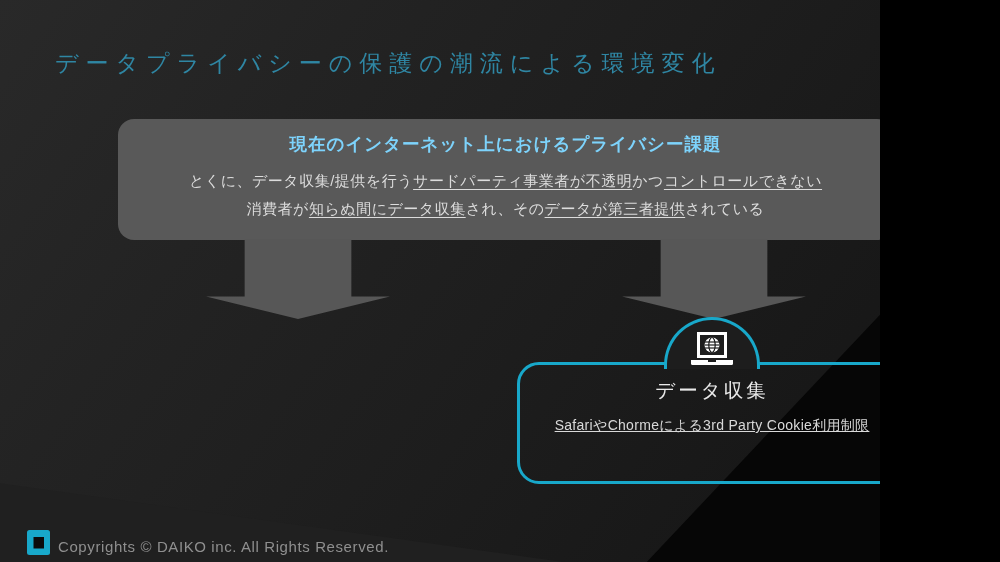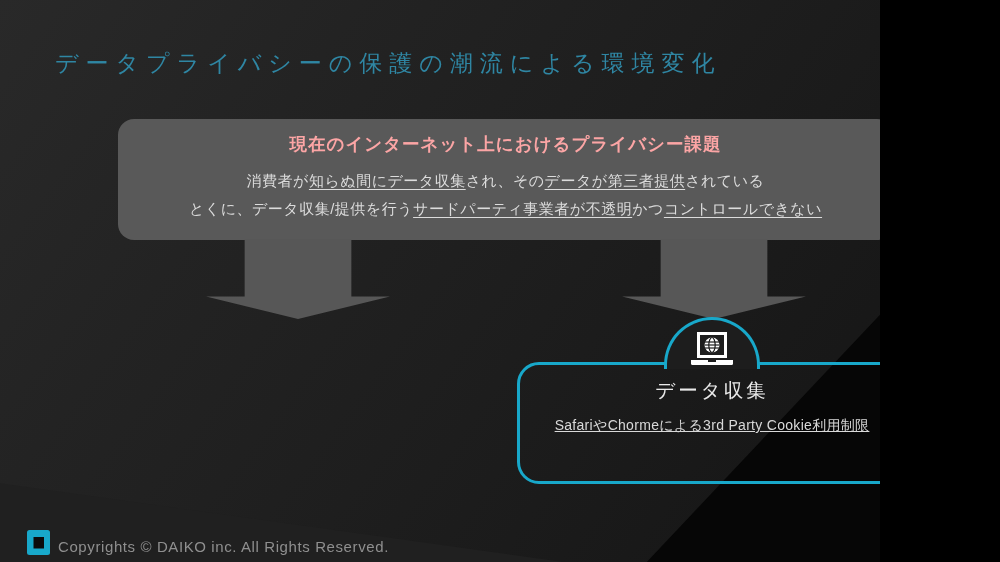--- a/index.html
+++ b/index.html
@@ -15,21 +15,21 @@
   .slide-title {
     position:absolute; left:55px; top:48px; margin:0;
     font-size:23px; font-weight:400; letter-spacing:7px; color:#2F86A3;
   }
 
   
   .problem-box {
     position:absolute; left:118px; top:119px; width:775px; height:121px;
     background:#595959; border-radius:16px; text-align:center; color:#DCDCDC;
   }
-  .pb-heading { margin:13px 0 16px; font-size:17.5px; font-weight:bold; color:#fca5a5; letter-spacing:1px; }
+  .pb-heading { margin:13px 0 16px; font-size:17.5px; font-weight:bold; color:#7dd3fc; letter-spacing:1px; }
   .pb-line { margin:9px 0 0; font-size:15px; letter-spacing:0.5px; }
   .u { text-decoration:underline; text-underline-offset:3px; text-decoration-thickness:1px; }
 
   
   .arrow {
     position:absolute; top:239px; width:184px; height:80px; background:#575757;
     clip-path:polygon(21% 0,79% 0,79% 72%,100% 72%,50% 100%,0 72%,21% 72%);
   }
   .arrow-left  { left:206px; }
   .arrow-right { left:622px; }
@@ -64,22 +64,22 @@
 
 <div class="slide">
 
   <div class="facet facet-band"></div>
   <div class="facet facet-corner"></div>
 
   <h1 class="slide-title">データプライバシーの保護の潮流による環境変化</h1>
 
   <div class="problem-box">
     <div class="pb-heading">現在のインターネット上におけるプライバシー課題</div>
+    <p class="pb-line"><span>とくに、データ収集/提供を行う</span><span class="u">サードパーティ事業者が不透明</span><span>かつ</span><span class="u">コントロールできない</span></p>
     <p class="pb-line"><span>消費者が</span><span class="u">知らぬ間にデータ収集</span><span>され、その</span><span class="u">データが第三者提供</span><span>されている</span></p>
-    <p class="pb-line"><span>とくに、データ収集/提供を行う</span><span class="u">サードパーティ事業者が不透明</span><span>かつ</span><span class="u">コントロールできない</span></p>
   </div>
 
   <div class="arrow arrow-left"></div>
   <div class="arrow arrow-right"></div>
 
 
   <div class="reg-box technical-box">
     <div class="bump">
       <span class="bump-icon laptop">
         <svg width="46" height="36" viewBox="0 0 46 36" xmlns="http://www.w3.org/2000/svg">

